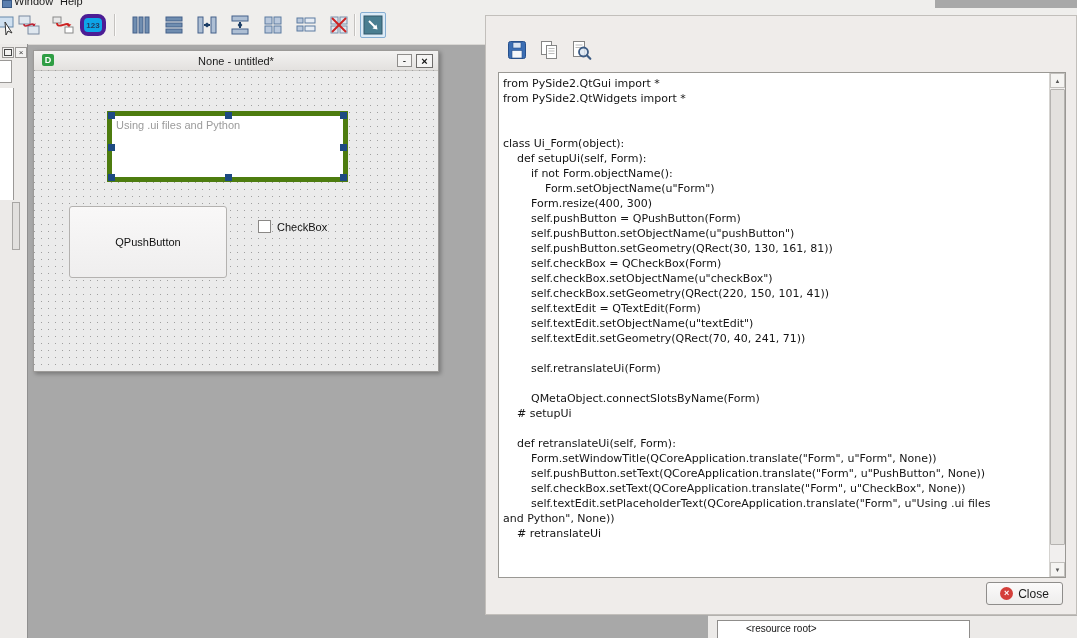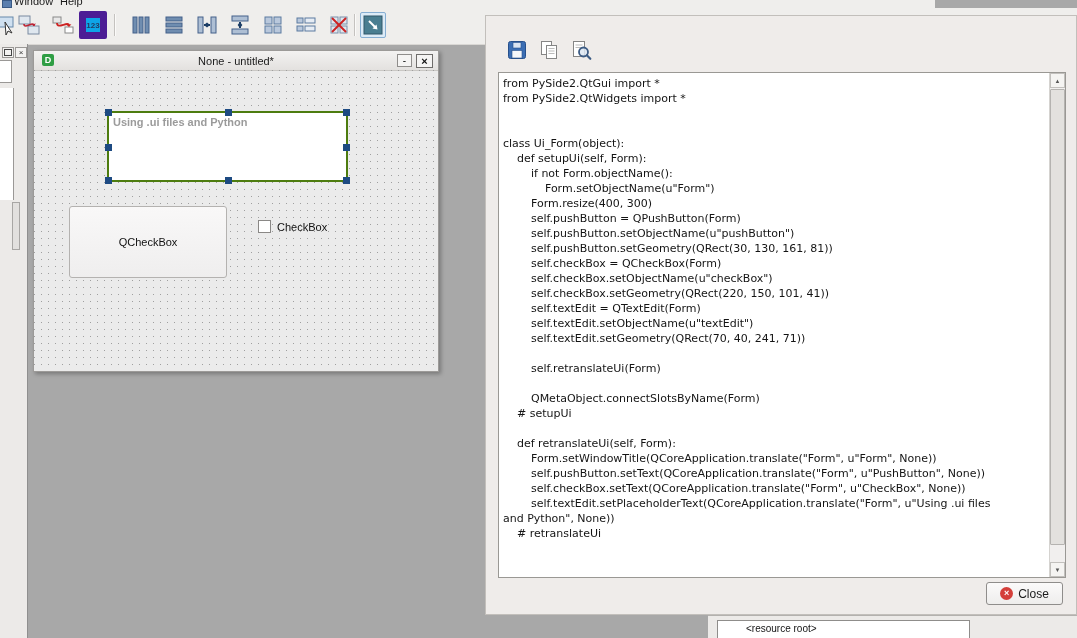--- a/index.html
+++ b/index.html
@@ -10,21 +10,21 @@
   
   #menubar{left:0;top:0;width:935px;height:8px;background:#efeeec;overflow:hidden;}
   .menu-item{position:absolute;top:-5px;font-size:11px;color:#1a1a1a;}
   #menu-ico{position:absolute;left:2px;top:0;width:8px;height:6px;background:#5b7fae;border:1px solid #3a5a85;}
 
   
   #toolbar{left:0;top:8px;width:1077px;height:36px;background:#efeeec;border-bottom:1px solid #d9d7d4;}
   .tbi{position:absolute;top:4px;width:26px;height:26px;display:flex;align-items:center;justify-content:center;}
   .tbi.pressed{background:#dcebf7;border:1px solid #86aed2;border-radius:2px;box-sizing:border-box;}
   .tb-sep{position:absolute;top:6px;width:1px;height:22px;background:#c4c2bf;box-shadow:1px 0 0 #fbfaf9;}
-  .badge123{width:18px;height:14px;background:#0ea5e9;border:7px solid #4c1d95;border-radius:2px;
+  .badge123{width:18px;height:14px;background:#0ea5e9;border:4px solid #4c1d95;border-radius:8px;
             font-size:8px;font-weight:bold;color:#223c66;display:flex;align-items:center;justify-content:center;}
 
   
   #leftstrip{left:0;top:44px;width:28px;height:594px;background:#eceae8;border-right:1px solid #8f8f8f;box-sizing:border-box;}
   .dockbtn{position:absolute;width:12px;height:11px;background:#f3f2f1;border:1px solid #9a9896;box-sizing:border-box;
            display:flex;align-items:center;justify-content:center;font-size:8px;color:#333;}
   .float-glyph{width:6px;height:5px;border:1px solid #444;}
   #ls-input{position:absolute;left:0;top:16px;width:11px;height:21px;background:#fff;border:1px solid #9a9896;border-left:none;}
   #ls-panel{position:absolute;left:0;top:44px;width:13px;height:112px;background:#fff;border-right:1px solid #9a9896;}
   #ls-scroll{position:absolute;left:12px;top:158px;width:6px;height:46px;background:#e2e0de;border:1px solid #a8a6a4;}
@@ -40,21 +40,21 @@
   .win-btn{position:absolute;top:3px;background:#f5f4f3;border:1px solid #8f8d8b;box-sizing:border-box;
            display:flex;align-items:center;justify-content:center;font-size:10px;color:#111;}
   #btn-min{right:26px;width:15px;height:13px;}
   #btn-close{right:5px;width:17px;height:14px;font-weight:bold;font-size:11px;border-color:#6f6d6b;}
   #formbody{position:absolute;left:0;top:19px;right:0;bottom:0;
             background-image:radial-gradient(circle,#9f9f9f 0.9px,rgba(0,0,0,0) 1px);
             background-size:7px 7px;background-position:4px 4px;}
 
   
   #w-textedit{position:absolute;left:73px;top:60px;width:241px;height:71px;background:#fff;
-              border:2px solid #4d7c0f;box-sizing:border-box;font-weight:bold;}
+              border:5px solid #4d7c0f;box-sizing:border-box;}
   #w-textedit .ph{position:absolute;left:4px;top:3px;font-size:11px;color:#9b9b9b;}
   .handle{position:absolute;width:7px;height:7px;background:#1d4a82;}
   #w-push{position:absolute;left:35px;top:155px;width:158px;height:72px;background:linear-gradient(#f9f8f8,#efeeee);
           border:1px solid #b4b2b0;border-radius:3px;box-sizing:border-box;
           display:flex;align-items:center;justify-content:center;}
   #w-push span{font-size:11px;color:#111;}
   #w-check{position:absolute;left:224px;top:169px;display:flex;align-items:center;}
   #w-check .box{width:13px;height:13px;background:#fff;border:1px solid #8a8886;box-sizing:border-box;}
   #w-check .lbl{margin-left:6px;font-size:11px;color:#111;}
 
@@ -219,21 +219,21 @@
       <span class="handle" style="left:calc(50% - 3px);top:-4px"></span>
       <span class="handle" style="right:-4px;top:-4px"></span>
       <span class="handle" style="left:-4px;top:calc(50% - 3px)"></span>
       <span class="handle" style="right:-4px;top:calc(50% - 3px)"></span>
       <span class="handle" style="left:-4px;bottom:-4px"></span>
       <span class="handle" style="left:calc(50% - 3px);bottom:-4px"></span>
       <span class="handle" style="right:-4px;bottom:-4px"></span>
     </div>
 
     <div id="w-push">
-      <span>QCheckBox</span>
+      <span>QPushButton</span>
     </div>
 
     <div id="w-check">
       <span class="box"></span>
       <span class="lbl">CheckBox</span>
     </div>
   </div>
 
   <div class="abs" id="codedlg">
     <span class="dlg-ico" style="left:20px">

